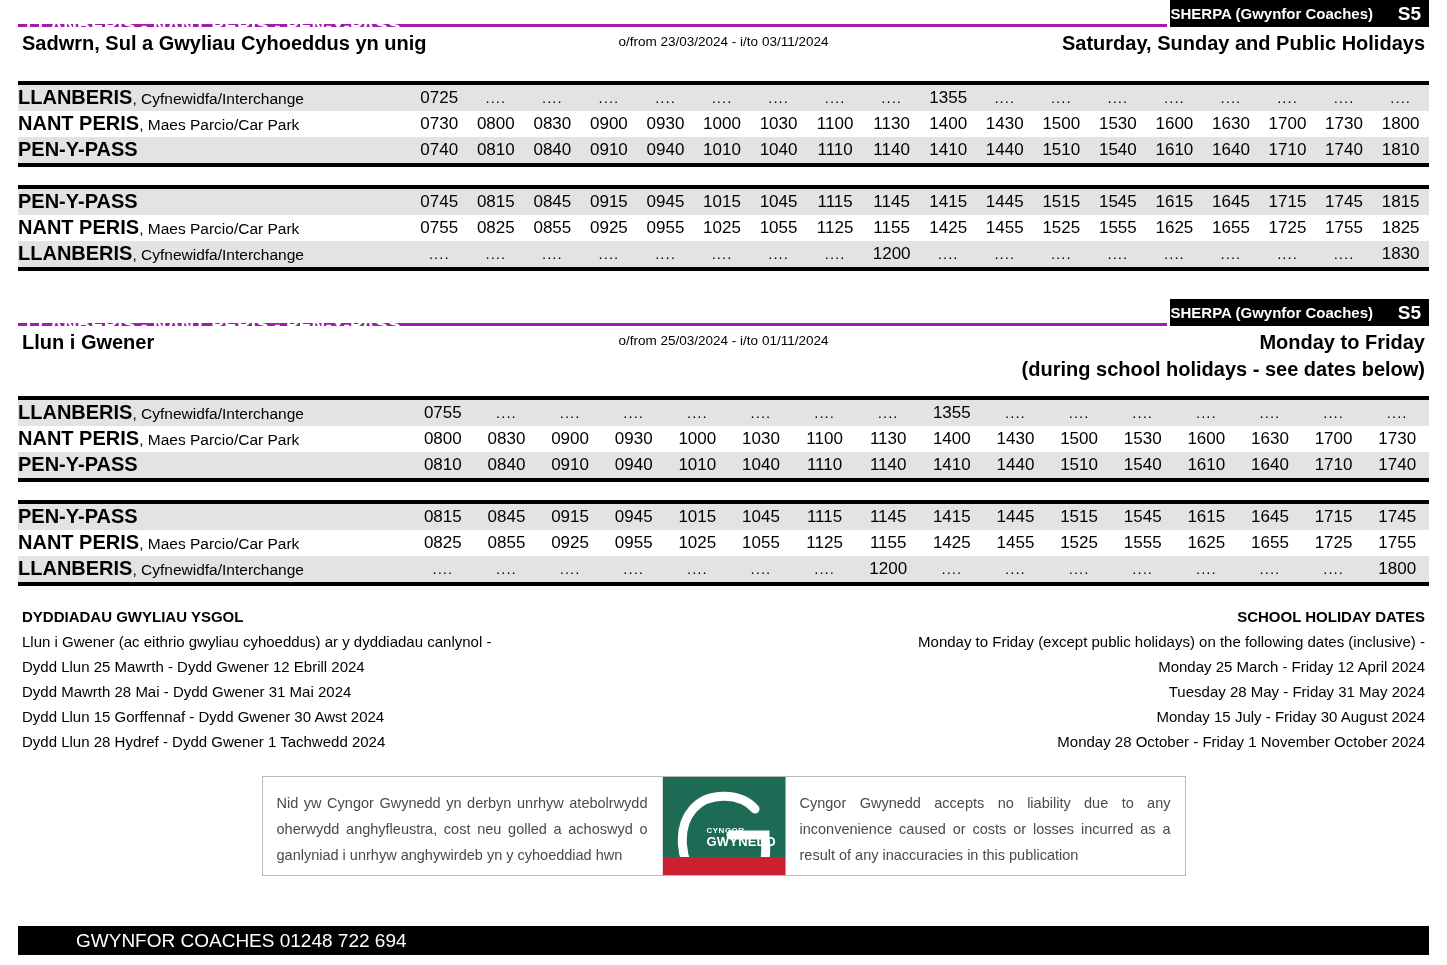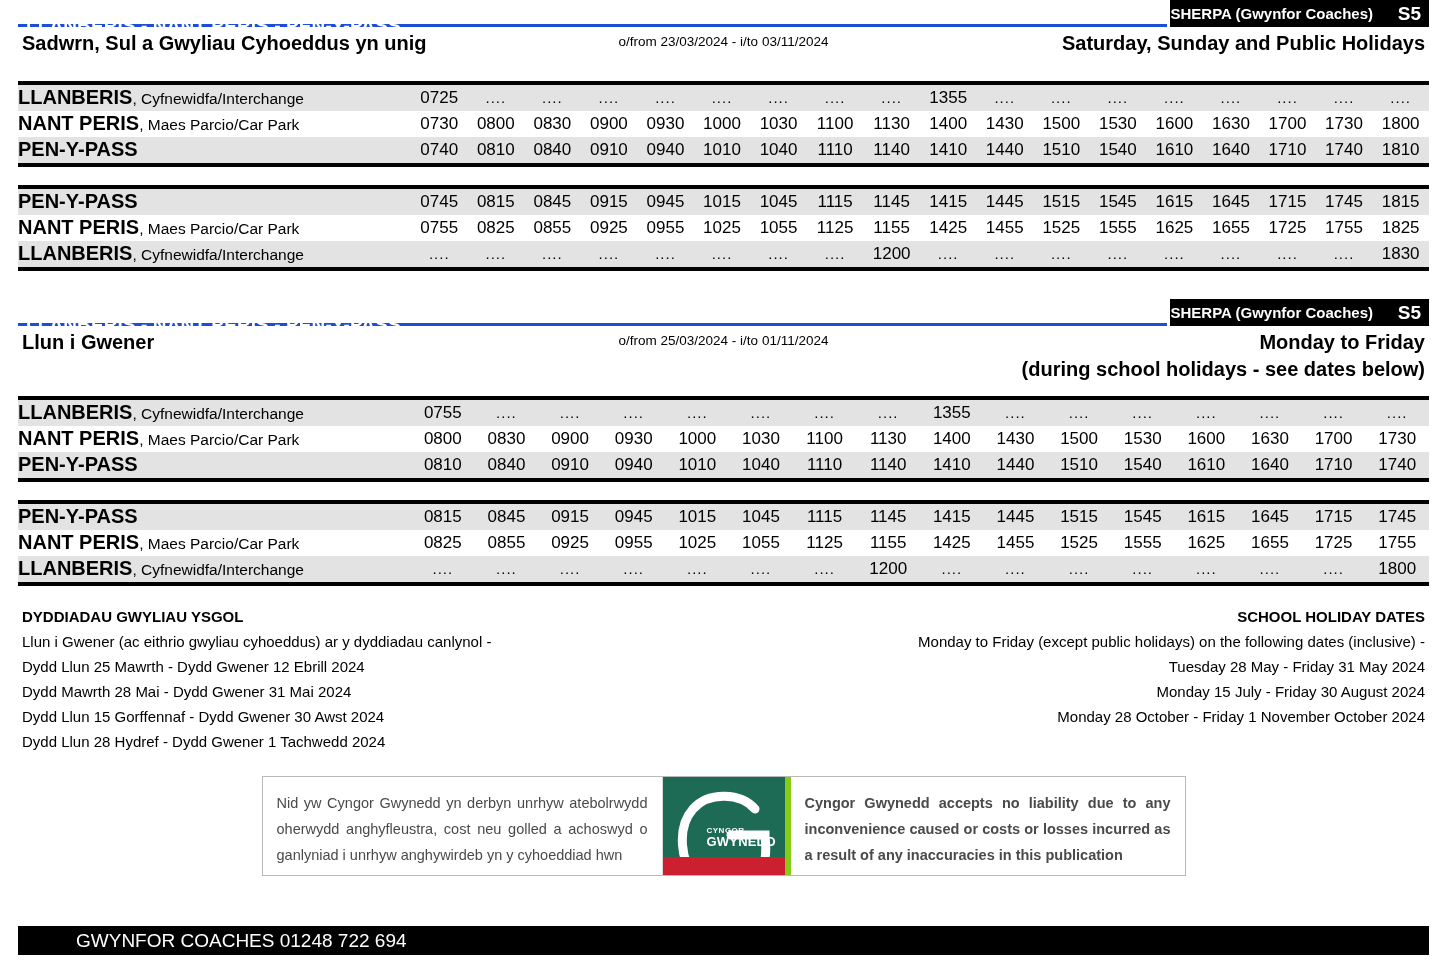--- a/index.html
+++ b/index.html
@@ -23,21 +23,21 @@
   }
 
   
   .route-bar {
     display: flex;
     align-items: stretch;
     height: 27px;
     margin: 0 18px 0 18px;
   }
   .route-bar .seg-left {
-    background: #1d4ed8;
+    background: #a21caf;
     color: #ffffff;
     flex: 1 1 auto;
     display: flex;
     align-items: center;
     padding-left: 8px;
     font-weight: bold;
     font-size: 19px;
     letter-spacing: 0.1px;
     white-space: nowrap;
     margin-top: 24px;
@@ -204,21 +204,21 @@
   .disc-text {
     width: 400px;
     box-sizing: border-box;
     padding: 13px 14px 0 14px;
     font-size: 14.5px;
     line-height: 26px;
     color: #4a4a4a;
     text-align: justify;
     border-right: 1px solid #d8d8d8;
   }
-  .disc-text.right { border-right: none; border-left: 6px solid #84cc16; font-weight: bold; }
+  .disc-text.right { border-right: none; border-left: 1px solid #84cc16; }
   .logo-cell {
     width: 122px;
     position: relative;
     background: #1d6b55;
     overflow: hidden;
     flex: 0 0 auto;
   }
   .logo-cell .g-swirl {
     position: absolute;
     left: 6px;
@@ -673,20 +673,21 @@
           <div class="ln">Dydd Llun 25 Mawrth - Dydd Gwener 12 Ebrill 2024</div>
           <div class="ln">Dydd Mawrth 28 Mai - Dydd Gwener 31 Mai 2024</div>
           <div class="ln">Dydd Llun 15 Gorffennaf - Dydd Gwener 30 Awst 2024</div>
           <div class="ln">Dydd Llun 28 Hydref - Dydd Gwener 1 Tachwedd 2024</div>
         </div>
     </div>
     <div class="col-en">
       <div class="hd">SCHOOL HOLIDAY DATES</div>
       <div id="notes-en">
           <div class="ln">Monday to Friday (except public holidays) on the following dates (inclusive) -</div>
+          <div class="ln">Monday 25 March - Friday 12 April 2024</div>
           <div class="ln">Tuesday 28 May - Friday 31 May 2024</div>
           <div class="ln">Monday 15 July - Friday 30 August 2024</div>
           <div class="ln">Monday 28 October - Friday 1 November October 2024</div>
         </div>
     </div>
   </div>
 
   <div class="disclaimer-wrap">
     <div class="disclaimer">
       <div class="disc-text">Nid yw Cyngor Gwynedd yn derbyn unrhyw atebolrwydd oherwydd anghyfleustra, cost neu golled a achoswyd o ganlyniad i unrhyw anghywirdeb yn y cyhoeddiad hwn</div>

